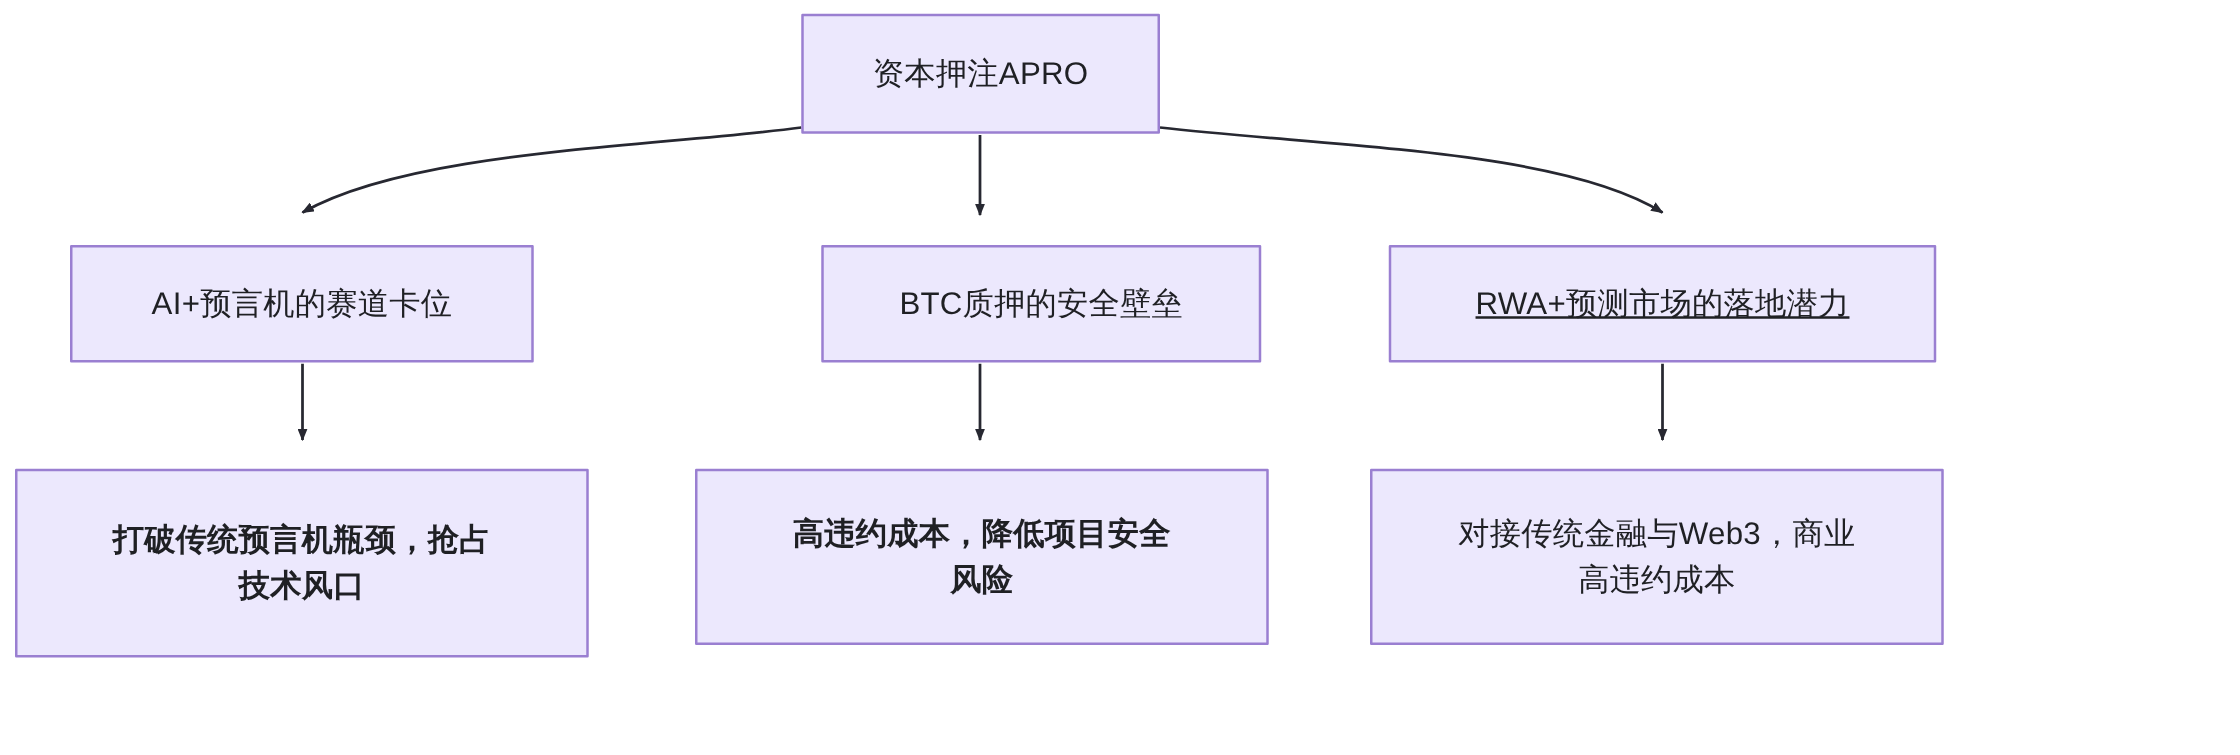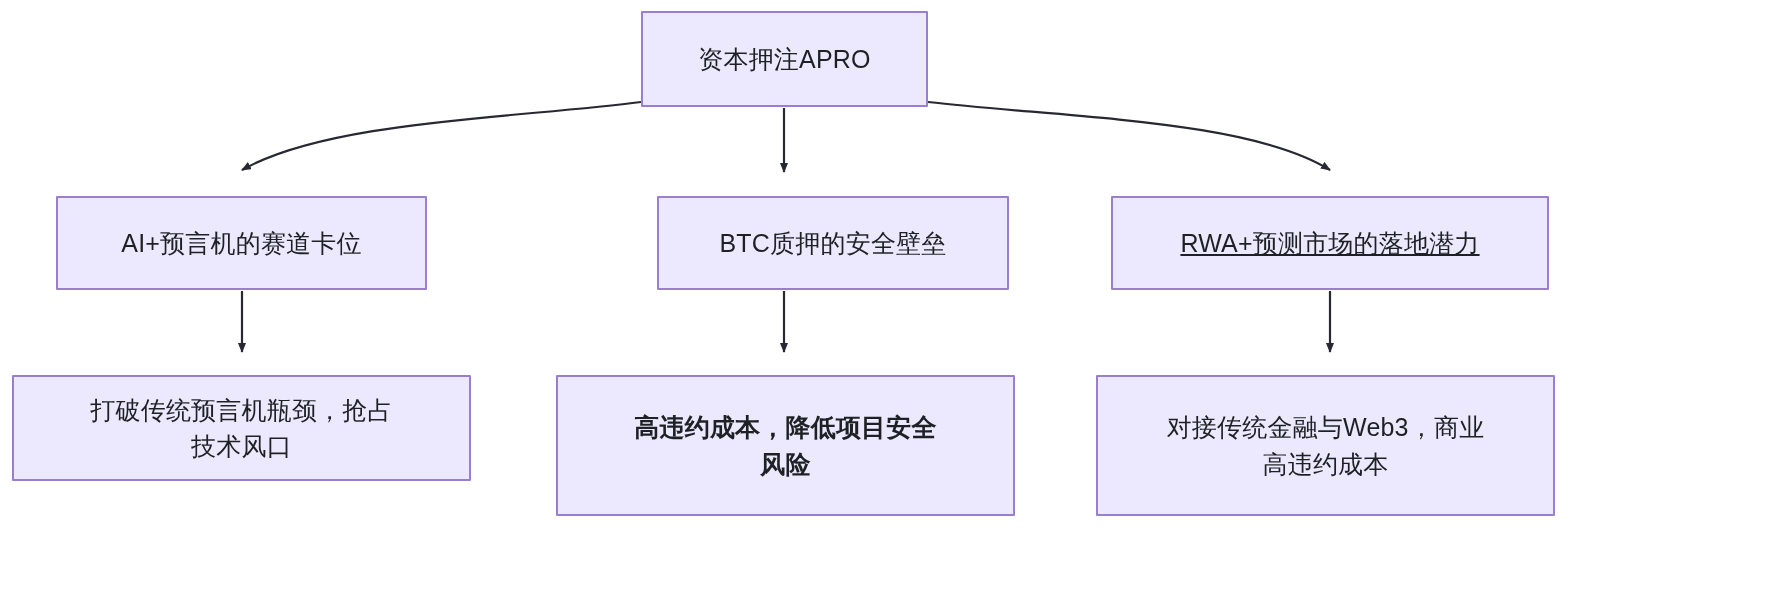--- a/index.html
+++ b/index.html
@@ -82,21 +82,21 @@
   </div>
 
   <div class="node" style="left:609px; top:196px; width:352px; height:94px;margin-left:48px;">
     <span class="node-label">BTC质押的安全壁垒</span>
   </div>
 
   <div class="node" style="left:1111px; top:196px; width:438px; height:94px;text-decoration:underline;">
     <span class="node-label">RWA+预测市场的落地潜力</span>
   </div>
 
-  <div class="node" style="left:12px; top:375px; width:459px; height:106px;">
+  <div class="node" style="left:12px; top:375px; width:459px; height:151px;font-weight:bold;">
     <span class="node-label">打破传统预言机瓶颈，抢占
 技术风口</span>
   </div>
 
   <div class="node" style="left:556px; top:375px; width:459px; height:141px;font-weight:bold;">
     <span class="node-label">高违约成本，降低项目安全
 风险</span>
   </div>
 
   <div class="node" style="left:1096px; top:375px; width:459px; height:141px;">

